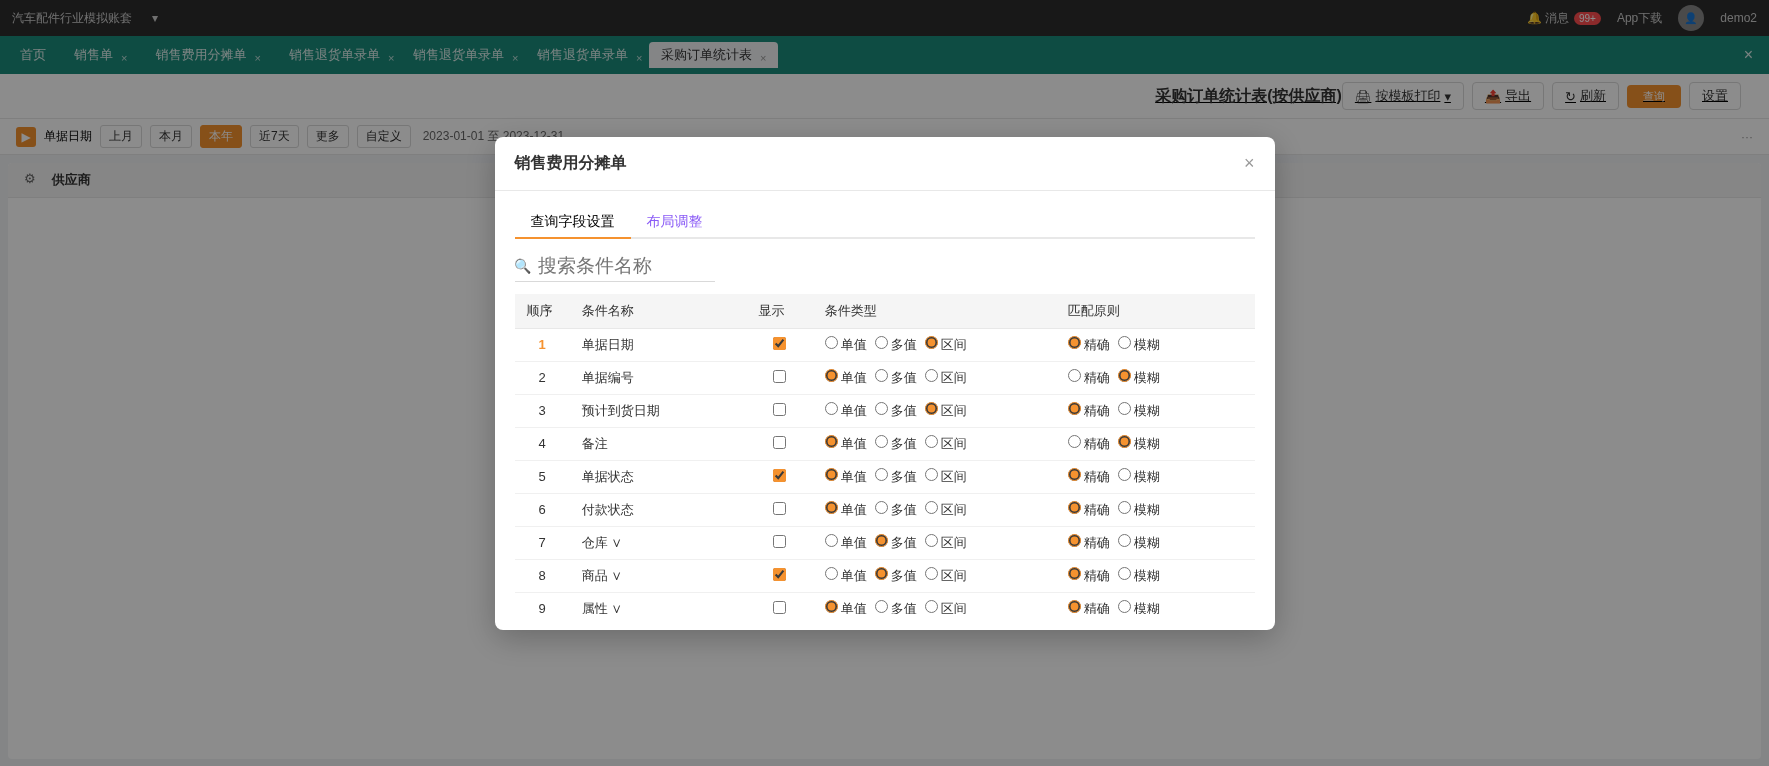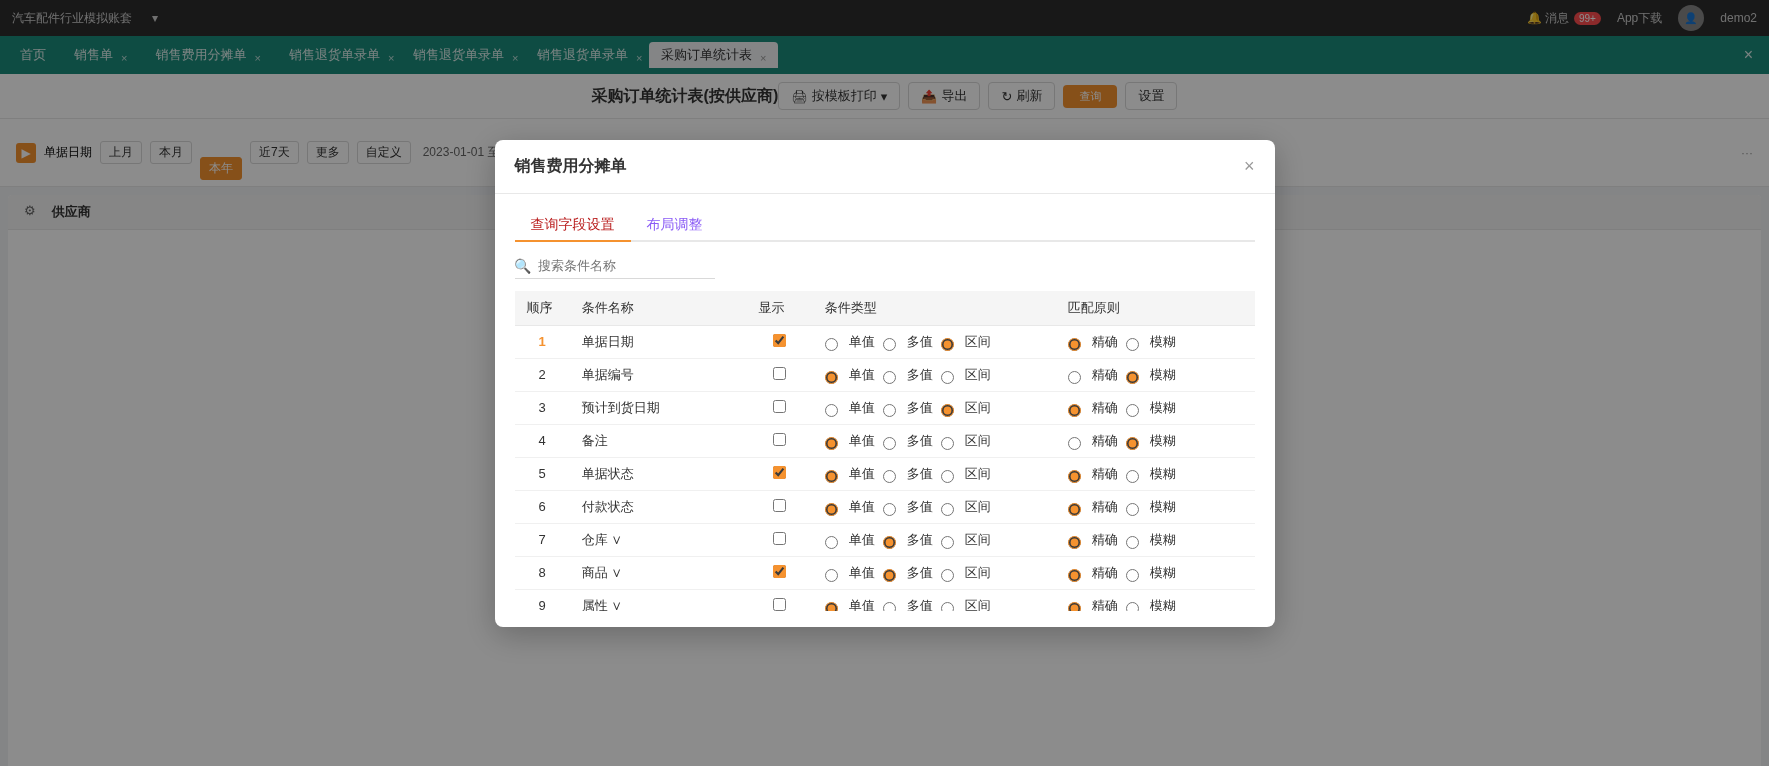--- a/index.html
+++ b/index.html
@@ -69,22 +69,23 @@
       cursor: pointer;
       padding: 0 8px;
     }
 
     
     .page-header {
       background: white;
       padding: 8px 28px;
       display: flex;
       align-items: center;
-      justify-content: center;
+      justify-content: flex-end;
       border-bottom: 1px solid #e8e8e8;
+      text-decoration: underline;
     }
     .page-title { font-size: 16px; font-weight: bold; color: #333; }
     .page-actions { display: flex; align-items: center; gap: 8px; }
     .btn-outline {
       border: 1px solid #d9d9d9;
       background: white;
       padding: 4px 12px;
       border-radius: 4px;
       cursor: pointer;
       font-size: 13px;
@@ -127,21 +128,20 @@
       border-radius: 3px;
       cursor: pointer;
       background: white;
       color: #333;
       font-size: 12px;
     }
     .date-btn.active {
       background: #f5922f;
       color: white;
       border-color: #f5922f;
-      margin-top: 32px;
     }
 
     
     .content-area {
       display: flex;
       height: calc(766px - 36px - 38px - 42px - 38px);
       background: #f0f2f5;
       padding: 8px;
       gap: 8px;
     }
@@ -208,21 +208,21 @@
     .dialog-tabs { display: flex; gap: 0; border-bottom: 2px solid #e8e8e8; margin-bottom: 12px; }
     .dialog-tab {
       padding: 6px 16px;
       cursor: pointer;
       color: #8b5cf6;
       font-size: 14px;
       border-bottom: 2px solid transparent;
       margin-bottom: -2px;
     }
     .dialog-tab.active {
-      color: #b91c1c;
+      color: #000000;
       border-bottom-color: #f5922f;
     }
 
     
     .dialog-search {
       display: flex;
       align-items: center;
       border-bottom: 1px solid #d9d9d9;
       padding: 4px 0;
       margin-bottom: 12px;
@@ -250,21 +250,21 @@
     .conditions-table td {
       padding: 7px 12px;
       border-bottom: 1px solid #f0f0f0;
       color: #333;
     }
 
     .table-scroll { overflow-y: auto; max-height: 320px; }
 
     
     .radio-group { display: flex; align-items: center; gap: 8px; }
-    .radio-item { display: flex; align-items: flex-end; gap: 11px; cursor: pointer; white-space: nowrap; }
+    .radio-item { display: flex; align-items: flex-start; gap: 3px; cursor: pointer; white-space: nowrap; }
     .radio-item input[type="radio"] { accent-color: #f5922f; }
 
     
     .cb { accent-color: #f5922f; }
 
     
     .order-num { color: #f5922f; font-weight: bold; text-align: center; }
 
     
     .dialog-footer {
@@ -417,21 +417,21 @@
         <div class="dialog-tab active">
           <span>查询字段设置</span>
         </div>
         <div class="dialog-tab">
           <span>布局调整</span>
         </div>
       </div>
 
       <div class="dialog-search">
         <span class="search-icon">🔍</span>
-        <input type="text" placeholder="搜索条件名称" style="border: none; outline: none; font-size: 13px; color: rgb(153, 153, 153); width: 160px;">
+        <input type="text" placeholder="搜索条件名称" style="border: none; outline: none; font-size: 19px; color: rgb(153, 153, 153); width: 160px;">
       </div>
 
       <div class="table-scroll">
         <table class="conditions-table">
           <thead>
             <tr>
               <th class="col-order">顺序</th>
               <th class="col-name">条件名称</th>
               <th class="col-show">显示</th>
               <th class="col-type">条件类型</th>

